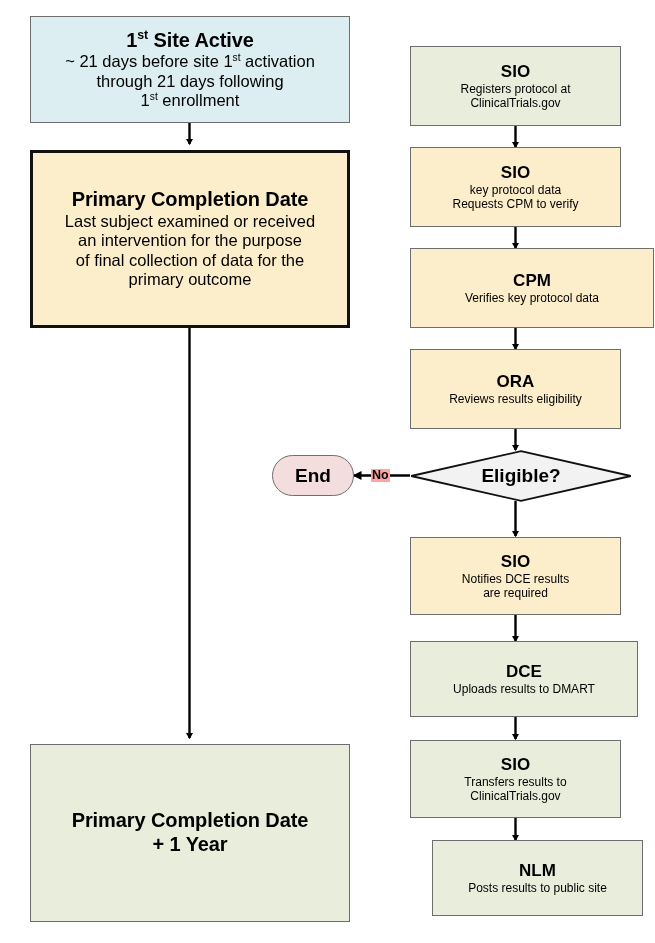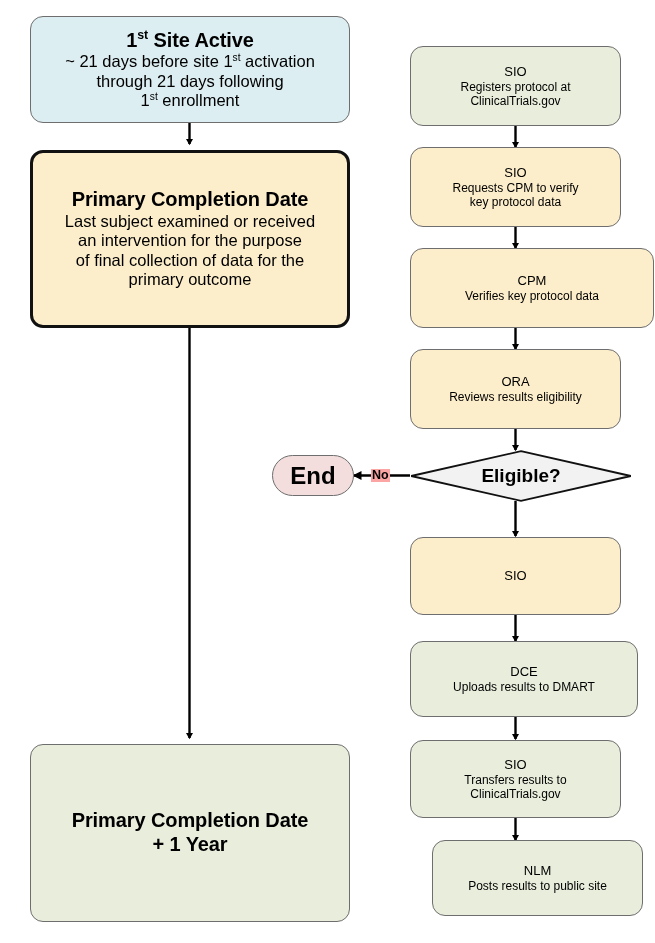--- a/index.html
+++ b/index.html
@@ -20,21 +20,20 @@
   .node {
     position: absolute;
     box-sizing: border-box;
     display: flex;
     flex-direction: column;
     align-items: center;
     justify-content: center;
     text-align: center;
     color: #000000;
     line-height: 1.18;
-    border-radius: 13px;
   }
   
   .box-blue {
     background: #dceef2;
     border: 1.5px solid #6e6e6e;
   }
   .box-cream-heavy {
     background: #fdeecb;
     border: 3px solid #111111;
   }
@@ -45,22 +44,22 @@
   .box-cream {
     background: #fdeecb;
     border: 1.5px solid #6e6e6e;
   }
   .title-lg {
     font-size: 20px;
     font-weight: bold;
     letter-spacing: -0.1px;
   }
   .title-md {
-    font-size: 13px;
-    font-weight: normal;
+    font-size: 17px;
+    font-weight: bold;
     text-align: right;
   }
   .sub-lg {
     font-size: 16.5px;
     font-weight: normal;
   }
   .sub-md {
     font-size: 12px;
     font-weight: normal;
   }
@@ -90,21 +89,21 @@
   
   .pill {
     position: absolute;
     box-sizing: border-box;
     background: #f3dedd;
     border: 1.5px solid #6e6e6e;
     border-radius: 999px;
     display: flex;
     align-items: center;
     justify-content: center;
-    font-size: 24px;
+    font-size: 19px;
     font-weight: bold;
     color: #000;
   }
   
   .conn {
     position: absolute;
     pointer-events: none;
   }
   .conn svg { display: block; overflow: visible; }
   .edge-label {
@@ -187,22 +186,22 @@
     <div class="title-md">SIO</div>
     <div class="sub-md">
       <span class="ln">Registers protocol at</span>
       <span class="ln">ClinicalTrials.gov</span>
     </div>
   </div>
 
   <div class="node box-cream" style="left:410px; top:147px; width:211px; height:80px;">
     <div class="title-md">SIO</div>
     <div class="sub-md">
+      <span class="ln">key protocol data</span>
       <span class="ln">Requests CPM to verify</span>
-      <span class="ln">key protocol data</span>
     </div>
   </div>
 
   <div class="node box-cream" style="left:410px; top:248px; width:244px; height:80px;">
     <div class="title-md">CPM</div>
     <div class="sub-md">
       <span class="ln">Verifies key protocol data</span>
     </div>
   </div>
 
@@ -222,20 +221,24 @@
 
   <div class="edge-label edge-label-no" style="left:371px; top:469px;">No</div>
   <div class="edge-label" style="left:500px; top:508px;margin-top:31px;">YES</div>
 
   <div class="pill" style="left:272px; top:455px; width:82px; height:41px;">
     <span>End</span>
   </div>
 
   <div class="node box-cream" style="left:410px; top:537px; width:211px; height:78px;">
     <div class="title-md">SIO</div>
+    <div class="sub-md">
+      <span class="ln">Notifies DCE results</span>
+      <span class="ln">are required</span>
+    </div>
   </div>
 
   <div class="node box-green" style="left:410px; top:641px; width:228px; height:76px;">
     <div class="title-md">DCE</div>
     <div class="sub-md">
       <span class="ln">Uploads results to DMART</span>
     </div>
   </div>
 
   <div class="node box-green" style="left:410px; top:740px; width:211px; height:78px;">

